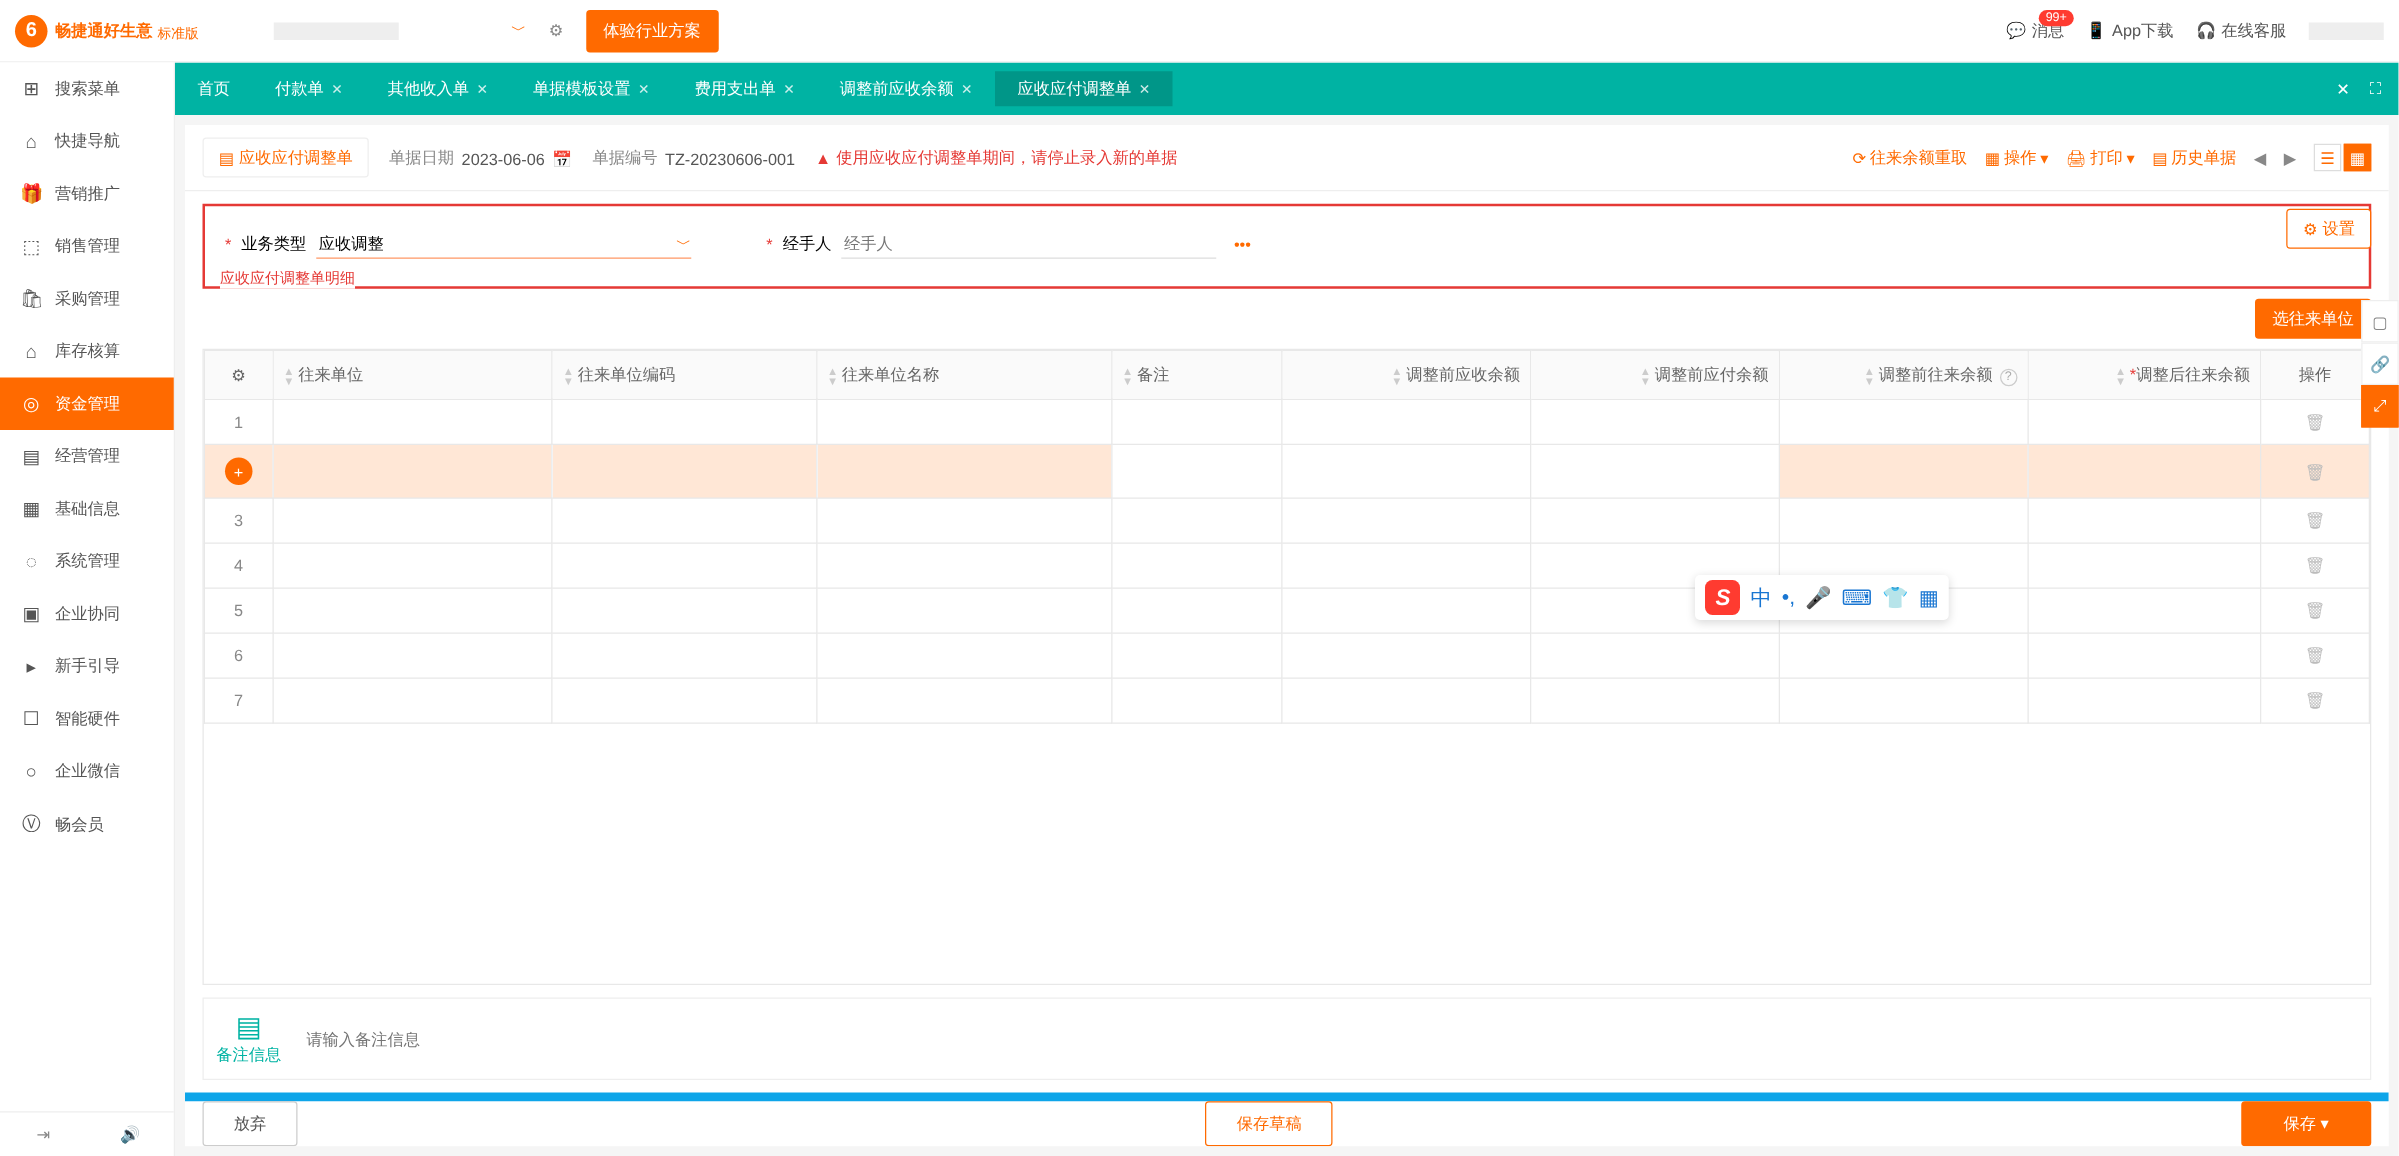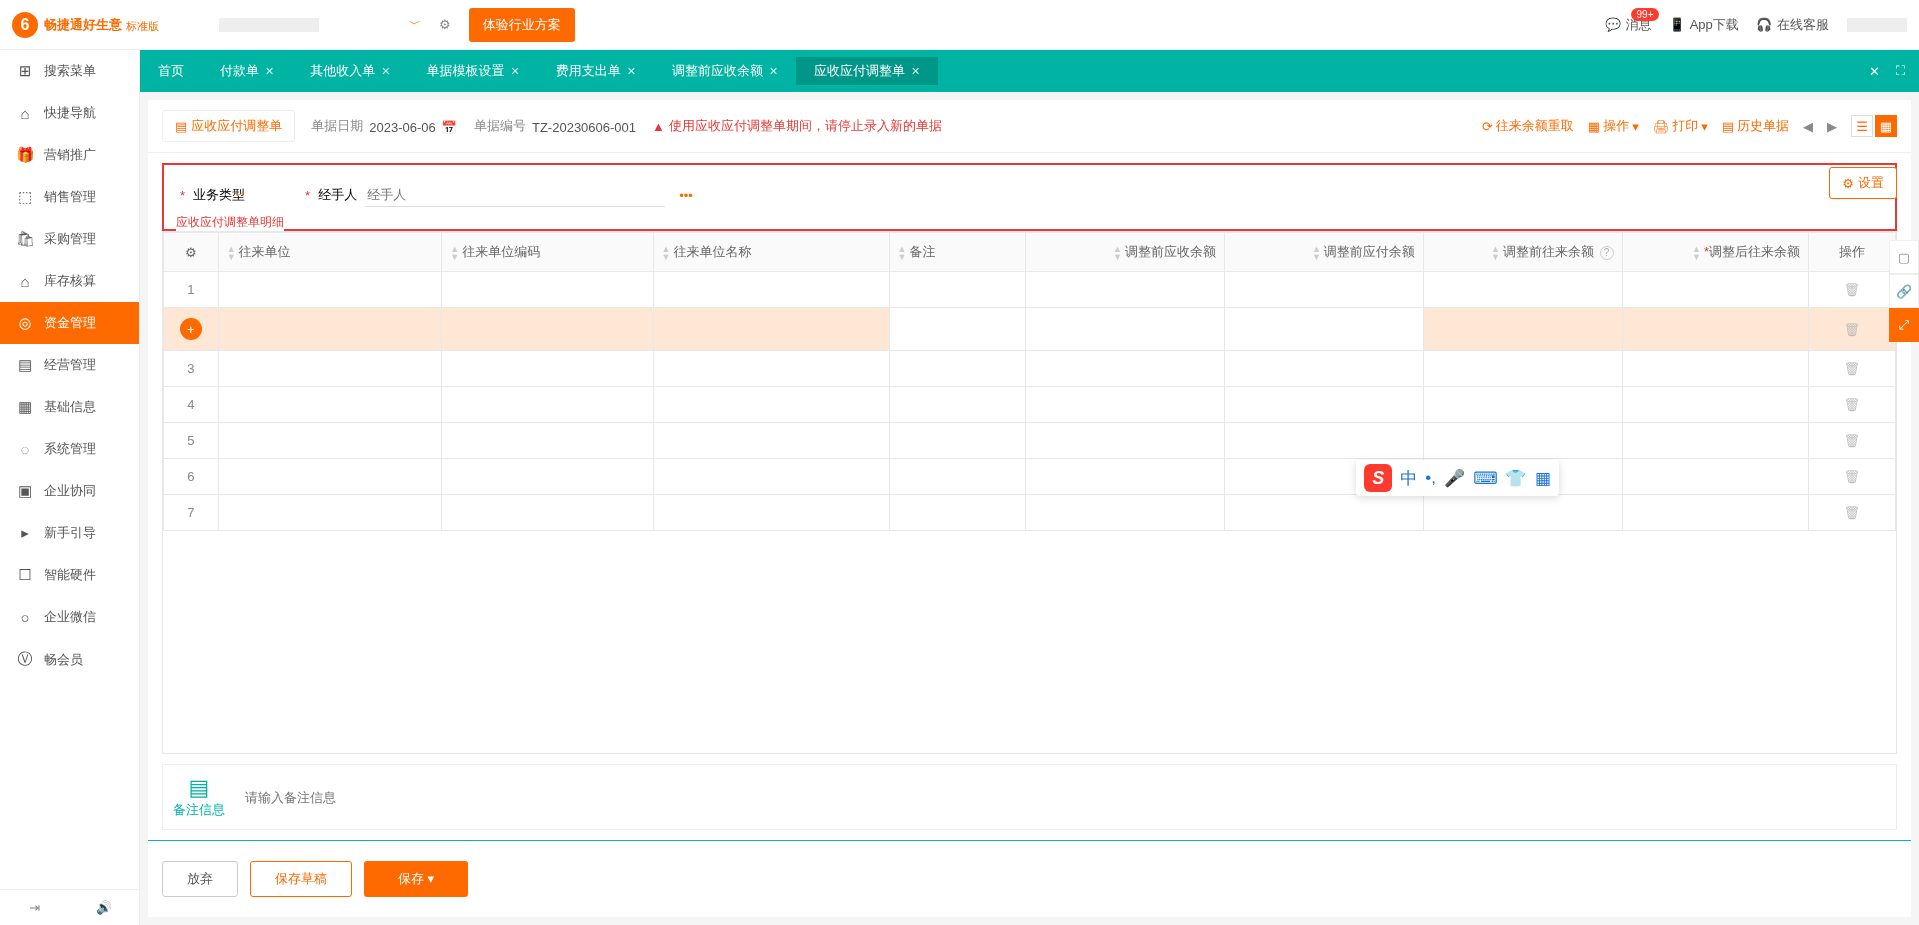--- a/index.html
+++ b/index.html
@@ -65,21 +65,21 @@
 tr.hl td.white{background:#fff}
 .add-btn{width:22px;height:22px;background:#ff6a00;color:#fff;border-radius:50%;display:inline-flex;align-items:center;justify-content:center;cursor:pointer}
 .del{color:#bbb;cursor:pointer;text-align:center}
 tr.subtotal td{background:#fef9ee}
 .amt{text-align:right}
 .q-icon{color:#aaa;border:1px solid #ccc;border-radius:50%;width:14px;height:14px;display:inline-flex;align-items:center;justify-content:center;font-size:10px;margin-left:2px}
 .remark-bar{margin:10px 14px;border:1px solid #eee;display:flex;align-items:center;padding:10px;gap:14px}
 .remark-icon{color:#00b3a3;text-align:center;font-size:11px}
 .remark-icon .big{font-size:22px;display:block}
 .remark-input{flex:1;border:none;color:#bbb;padding:6px}
-.footer{display:flex;justify-content:flex-start;gap:12px;padding:20px 14px;border-top:1px solid #0ea5e9}
+.footer{display:flex;justify-content:space-between;gap:12px;padding:0 14px;border-top:7px solid #0ea5e9}
 .btn-plain{border:1px solid #ccc;background:#fff;padding:8px 24px;border-radius:3px;cursor:pointer;color:#555}
 .btn-outline-o{border:1px solid #ff6a00;color:#ff6a00;background:#fff;padding:8px 24px;border-radius:3px;cursor:pointer}
 .btn-save{background:#ff6a00;color:#fff;border:none;padding:8px 34px;border-radius:3px;cursor:pointer}
 .right-rail{position:absolute;right:0;top:240px;display:flex;flex-direction:column;gap:0}
 .right-rail div{width:30px;height:34px;background:#fff;border:1px solid #eee;display:flex;align-items:center;justify-content:center;color:#888;cursor:pointer}
 .right-rail .on{background:#ff6a00;color:#fff;border-color:#ff6a00}
 .ime{position:absolute;right:360px;top:460px;display:flex;align-items:center;gap:8px;background:#fff;padding:4px 8px;border-radius:4px;box-shadow:0 2px 8px rgba(0,0,0,.15)}
 .ime .s{width:28px;height:28px;background:#ff3b30;color:#fff;border-radius:6px;display:flex;align-items:center;justify-content:center;font-weight:bold;font-size:18px;font-style:italic}
 .ime .i{color:#1976d2;font-size:17px}
 .red-star{color:#e53935}
@@ -258,36 +258,40 @@
           </span>
         </div>
       </div>
 
       <div style="position:relative">
         <div class="form-red">
           <div class="form-row">
             <div class="field">
               <span class="req">*</span>
               <span>业务类型</span>
+              <input class="field-input" value="应收调整" style="">
               <span class="chev" style="margin-left:-20px">﹀</span>
             </div>
             <div class="field">
               <span class="req">*</span>
               <span>经手人</span>
               <input class="field-handler" placeholder="经手人" style="">
               <span class="dots">•••</span>
             </div>
           </div>
           <span class="detail-label">应收应付调整单明细</span>
         </div>
         <div style="position:absolute;right:14px;top:14px">
           <button class="btn-outline">⚙ <span>设置</span></button>
         </div>
       </div>
 
+      <div class="select-unit-row">
+        <button class="btn-orange2">选往来单位</button>
+      </div>
 
       <div class="table-wrap">
         <table>
           <colgroup>
             <col class="col-gear">
               <col style="width:180px">
               <col style="width:170px">
               <col style="width:190px">
               <col style="width:110px">
             <col style="width:160px">

